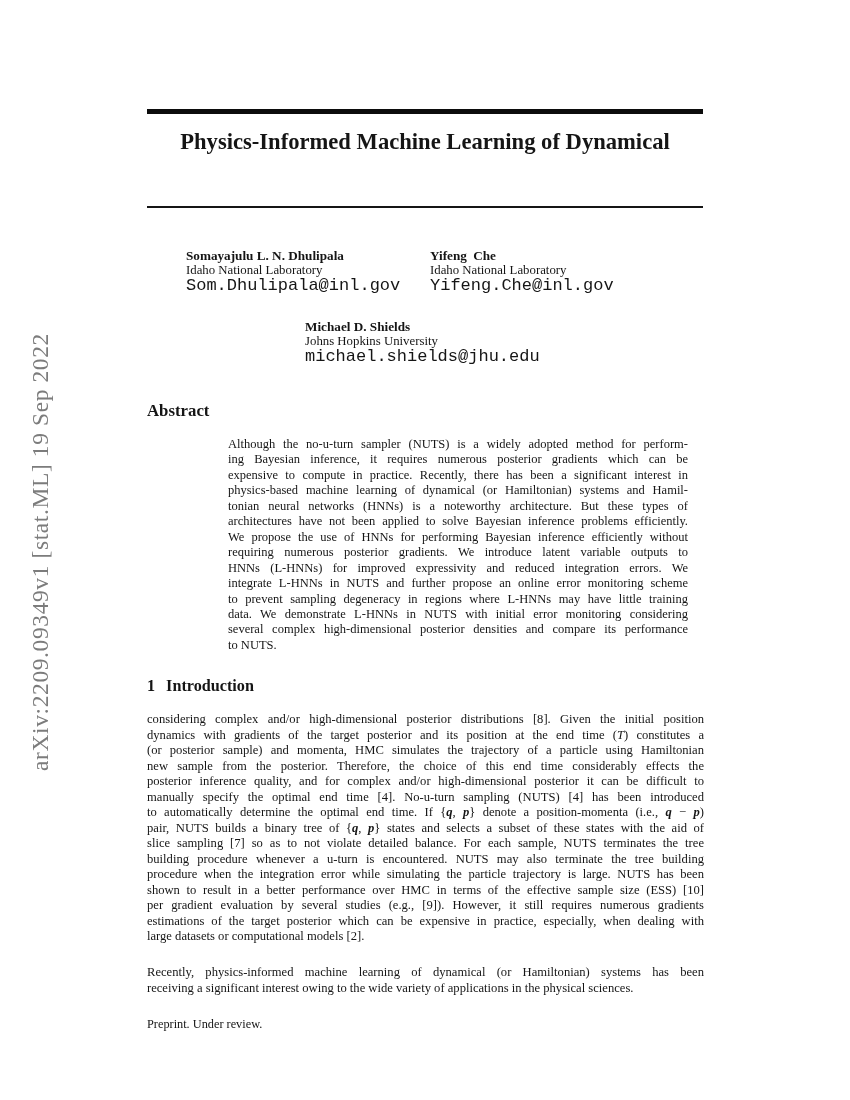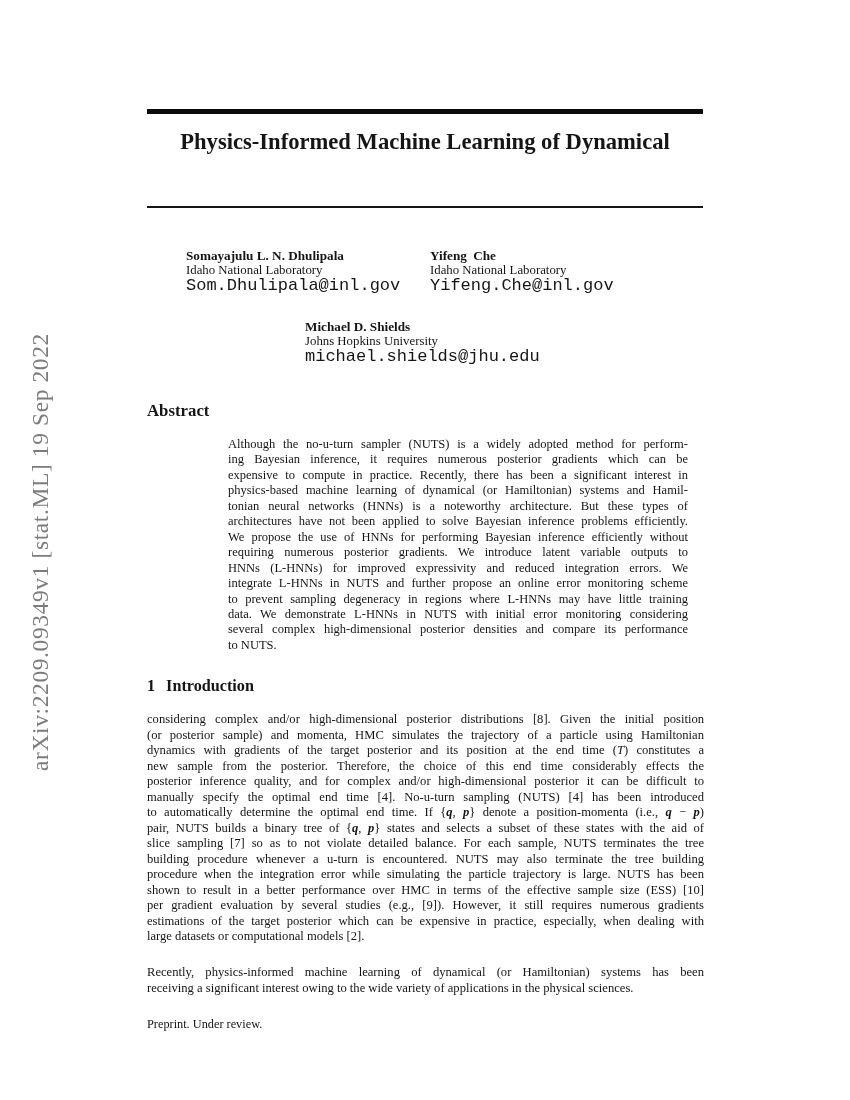--- a/index.html
+++ b/index.html
@@ -119,22 +119,22 @@
     <div class="jline">several complex high-dimensional posterior densities and compare its performance</div>
     <div class="jline lastline">to NUTS.</div>
   </div>
 
 <div class="abs section-heading">
   <span class="sec-num">1</span><span>Introduction</span>
 </div>
 
 <div class="abs body-par par-1">
     <div class="jline">considering complex and/or high-dimensional posterior distributions [8]. Given the initial position</div>
+    <div class="jline">dynamics with gradients of the target posterior and its position at the end time (<i>T</i>) constitutes a</div>
     <div class="jline">(or posterior sample) and momenta, HMC simulates the trajectory of a particle using Hamiltonian</div>
-    <div class="jline">dynamics with gradients of the target posterior and its position at the end time (<i>T</i>) constitutes a</div>
     <div class="jline">new sample from the posterior.  Therefore, the choice of this end time considerably effects the</div>
     <div class="jline">posterior inference quality, and for complex and/or high-dimensional posterior it can be difficult to</div>
     <div class="jline">manually specify the optimal end time [4].  No-u-turn sampling (NUTS) [4] has been introduced</div>
     <div class="jline">to automatically determine the optimal end time. If {<b><i>q</i></b>, <b><i>p</i></b>} denote a position-momenta (i.e., <b><i>q</i></b> − <b><i>p</i></b>)</div>
     <div class="jline">pair, NUTS builds a binary tree of {<b><i>q</i></b>, <b><i>p</i></b>} states and selects a subset of these states with the aid of</div>
     <div class="jline">slice sampling [7] so as to not violate detailed balance. For each sample, NUTS terminates the tree</div>
     <div class="jline">building procedure whenever a u-turn is encountered. NUTS may also terminate the tree building</div>
     <div class="jline">procedure when the integration error while simulating the particle trajectory is large. NUTS has been</div>
     <div class="jline">shown to result in a better performance over HMC in terms of the effective sample size (ESS) [10]</div>
     <div class="jline">per gradient evaluation by several studies (e.g., [9]).  However, it still requires numerous gradients</div>

